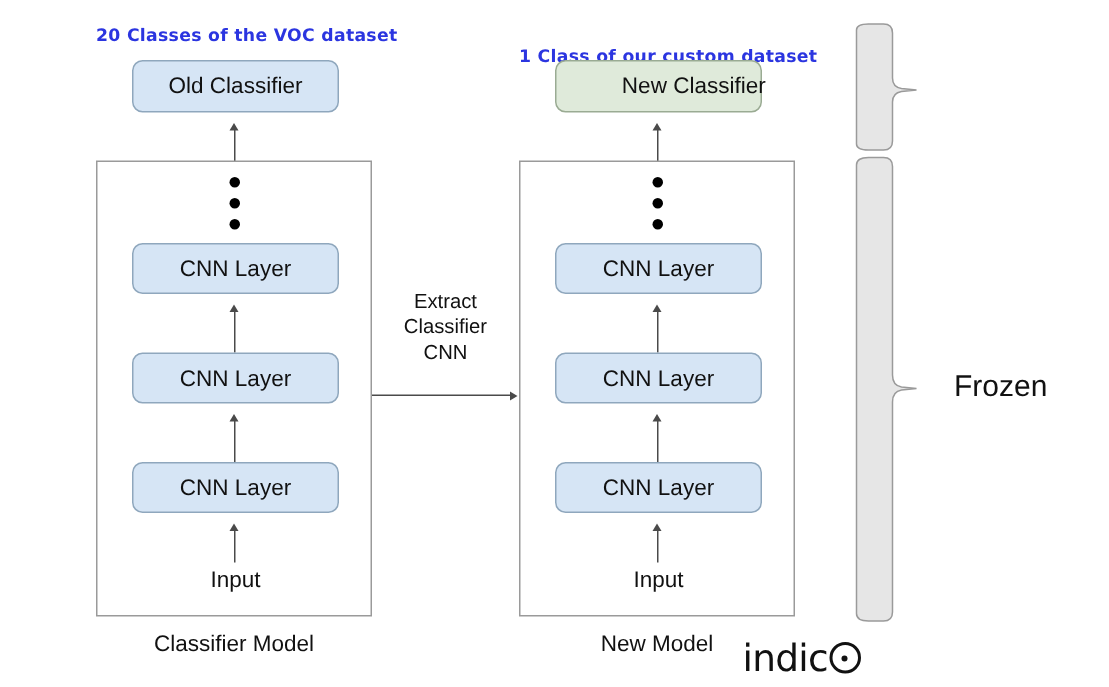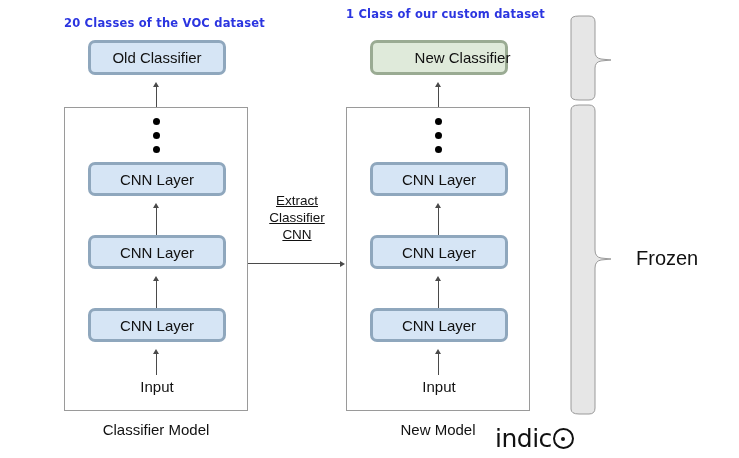--- a/index.html
+++ b/index.html
@@ -25,21 +25,21 @@
     font-weight: bold;
     color: #2b35e0;
     letter-spacing: 0.2px;
     white-space: nowrap;
     text-align: center;
   }
 
   
   .rbox {
     box-sizing: border-box;
-    border: 3px solid #4d7c0f;
+    border: 1px solid #4d7c0f;
     border-radius: 7px;
     display: flex;
     align-items: center;
     justify-content: center;
     font-size: 15px;
     color: #111111;
     white-space: nowrap;
   }
   .rbox.blue  { background: #d6e5f5; border-color: #8fa7bd; }
   .rbox.green { background: #dfeada; border-color: #9aab93; }
@@ -151,30 +151,30 @@
 
   <div class="abs rbox blue" style="left:52px; top:308px; width:138px; height:34px;">CNN Layer</div>
 
   <div class="abs arrowhead-up" style="left:117px; top:349px;"></div>
   <div class="abs vline" style="left:120px; top:353px; height:22px;"></div>
 
   <div class="abs plain" style="left:52px; top:378px; width:138px;">Input</div>
 
   <div class="abs plain" style="left:28px; top:421px; width:184px;">Classifier Model</div>
 
-  <div class="abs plain mid" style="left:218px; top:192px; width:86px;text-decoration:underline;">
+  <div class="abs plain mid" style="left:218px; top:192px; width:86px;">
     <span>Extract</span><br>
     <span>Classifier</span><br>
     <span>CNN</span>
   </div>
 
   <div class="abs hline" style="left:212px; top:263px; width:93px;"></div>
   <div class="abs arrowhead-right" style="left:304px; top:261px;"></div>
 
-  <div class="abs anno" style="left:310px; top:7px; width:184px;">1 Class of our custom dataset</div>
+  <div class="abs anno" style="left:310px; top:30px; width:184px;">1 Class of our custom dataset</div>
 
   <div class="abs rbox green" style="left:334px; top:40px; width:138px; height:35px;padding-left:47px;">New Classifier</div>
 
   <div class="abs arrowhead-up" style="left:399px; top:82px;"></div>
   <div class="abs vline" style="left:402px; top:86px; height:22px;"></div>
 
   <div class="abs model-rect" style="left:310px; top:107px; width:184px; height:304px;"></div>
 
   <div class="abs dot" style="left:399px; top:118px;"></div>
   <div class="abs dot" style="left:399px; top:132px;"></div>

